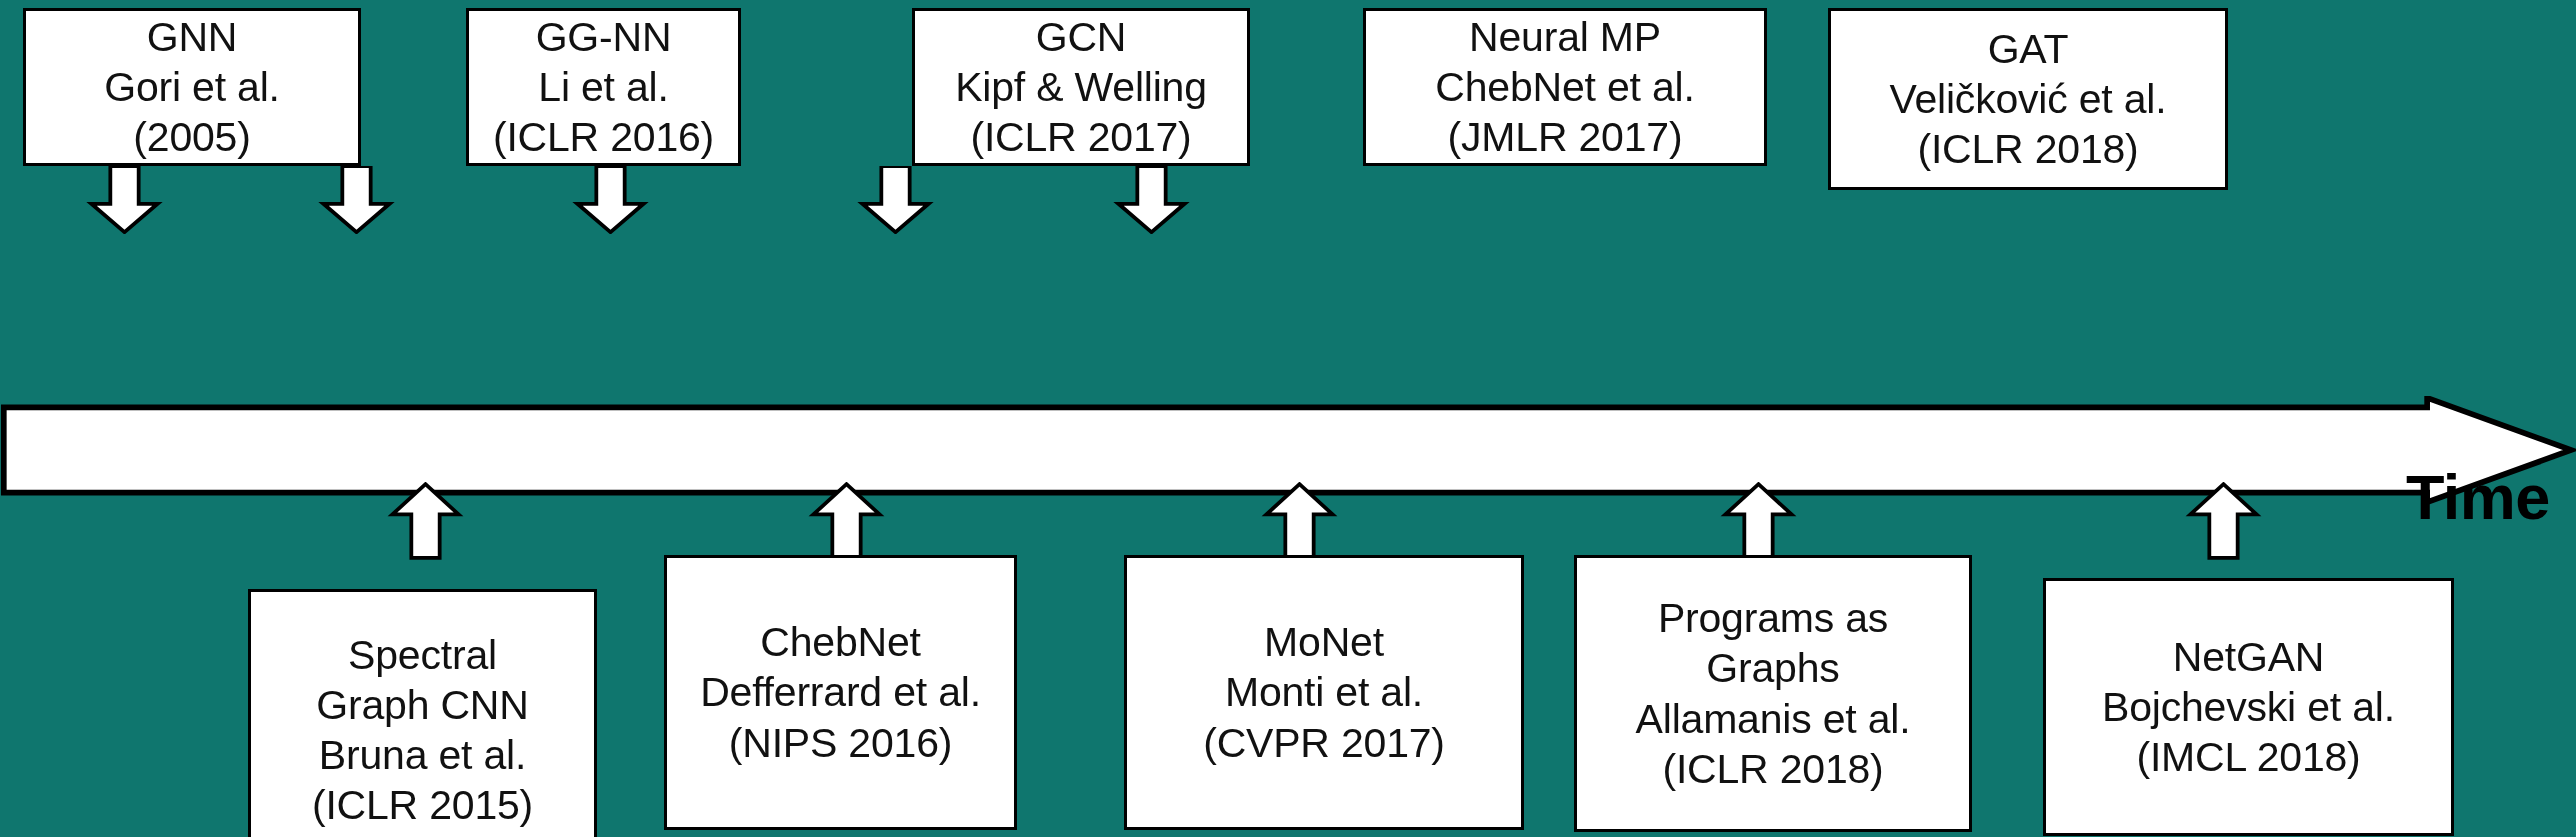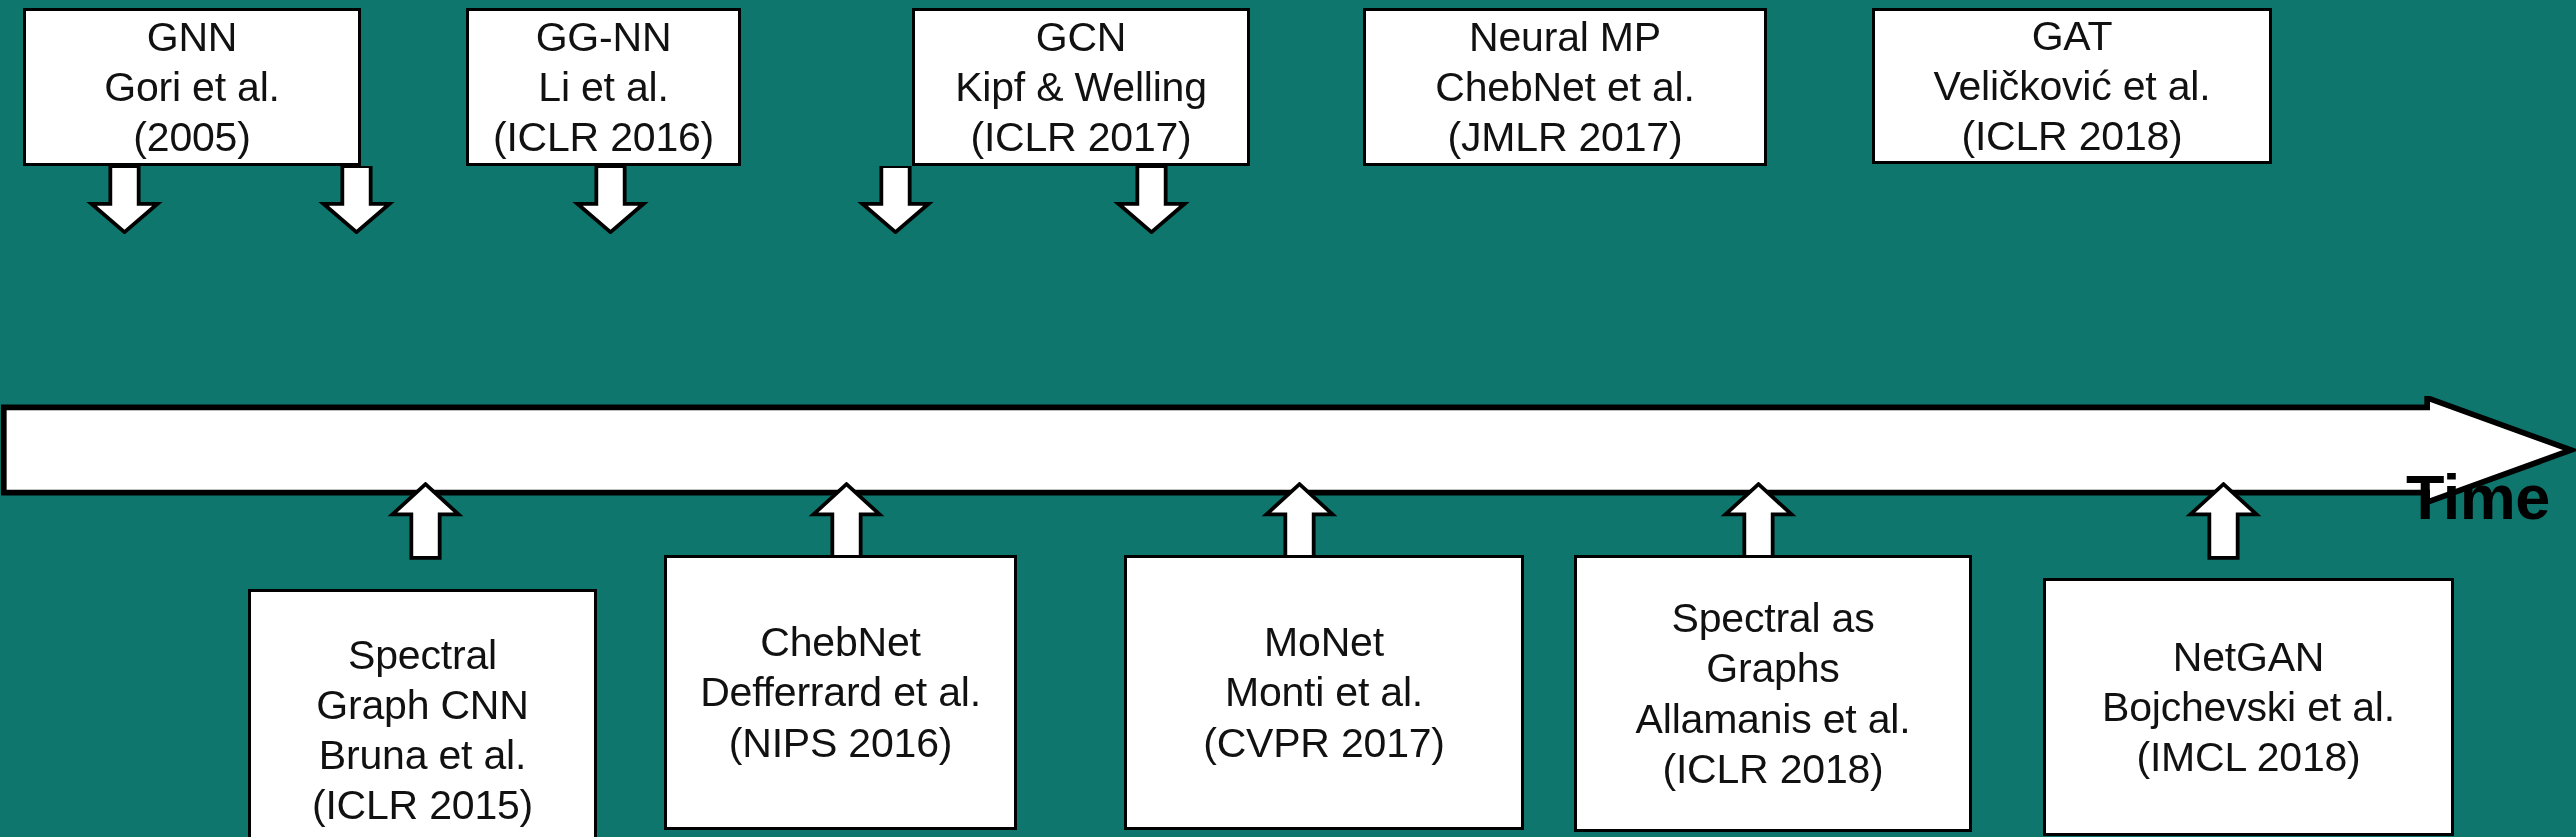--- a/index.html
+++ b/index.html
@@ -74,21 +74,21 @@
     <span class="ln">Kipf &amp; Welling</span>
     <span class="ln">(ICLR 2017)</span>
   </div>
 
   <div class="node-box" style="left:1363px; top:7.6px; width:404px; height:158px;">
     <span class="ln">Neural MP</span>
     <span class="ln">ChebNet et al.</span>
     <span class="ln">(JMLR 2017)</span>
   </div>
 
-  <div class="node-box" style="left:1872px; top:7.6px; width:400px; height:156px;">
+  <div class="node-box" style="left:1828px; top:7.6px; width:400px; height:182px;">
     <span class="ln">GAT</span>
     <span class="ln">Veličković et al.</span>
     <span class="ln">(ICLR 2018)</span>
   </div>
 
   <svg class="arrow-svg" style="left:82px; top:166px;" width="85" height="68" viewBox="0 0 90 72">
     <polygon points="30,0 60,0 60,40 80,40 45,70 10,40 30,40" fill="#ffffff" stroke="#000000" stroke-width="4"></polygon>
   </svg>
   <svg class="arrow-svg" style="left:314px; top:166px;" width="85" height="68" viewBox="0 0 90 72">
     <polygon points="30,0 60,0 60,40 80,40 45,70 10,40 30,40" fill="#ffffff" stroke="#000000" stroke-width="4"></polygon>
@@ -138,21 +138,21 @@
     <span class="ln">(NIPS 2016)</span>
   </div>
 
   <div class="node-box" style="left:1124px; top:555px; width:400px; height:275px;">
     <span class="ln">MoNet</span>
     <span class="ln">Monti et al.</span>
     <span class="ln">(CVPR 2017)</span>
   </div>
 
   <div class="node-box" style="left:1574px; top:555px; width:398px; height:277px;">
-    <span class="ln">Spectral as</span>
+    <span class="ln">Programs as</span>
     <span class="ln">Graphs</span>
     <span class="ln">Allamanis et al.</span>
     <span class="ln">(ICLR 2018)</span>
   </div>
 
   <div class="node-box" style="left:2043px; top:578px; width:411px; height:258px;">
     <span class="ln">NetGAN</span>
     <span class="ln">Bojchevski et al.</span>
     <span class="ln">(IMCL 2018)</span>
   </div>

